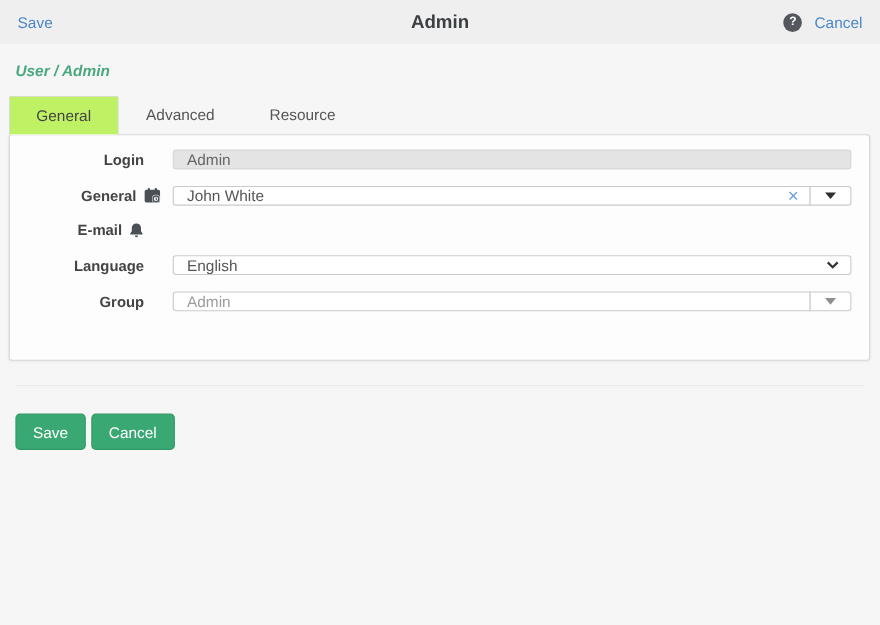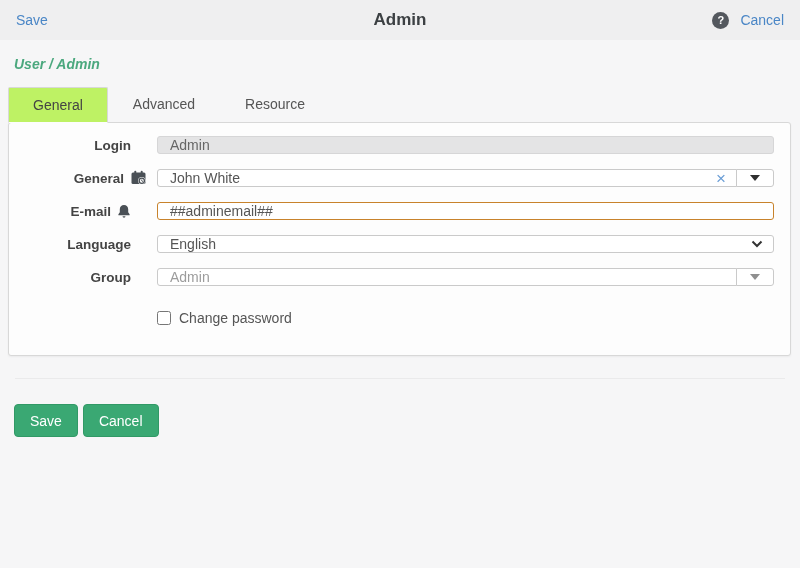--- a/index.html
+++ b/index.html
@@ -162,23 +162,20 @@
   <div class="frow">
     <div class="label-cell">
       <span>E-mail</span>
       <span class="ficon">
         <svg width="14" height="15" viewBox="0 0 16 17">
           <path d="M8 1.2c-2.9 0-4.8 2.1-4.8 4.8v3.4L1.6 11.6v1.2h12.8v-1.2L12.8 9.4V6c0-2.7-1.9-4.8-4.8-4.8z" fill="#4a5056"></path>
           <path d="M6.3 13.8a1.7 1.7 0 0 0 3.4 0z" fill="#4a5056"></path>
         </svg>
       </span>
     </div>
-    <div class="input-cell">
-      <input class="txt warn" type="text" value="##adminemail##" style="">
-    </div>
   </div>
 
   <div class="frow">
     <div class="label-cell">Language</div>
     <div class="input-cell">
       <select class="txt">
         <option>English</option>
       </select>
       <span class="select-chevron">
         <svg width="12" height="8" viewBox="0 0 12 8">
@@ -191,24 +188,20 @@
   <div class="frow">
     <div class="label-cell">Group</div>
     <div class="input-cell">
       <input class="txt grp-input" type="text" placeholder="Admin" style="">
       <button class="addon-btn">
         <span class="caret gray"></span>
       </button>
     </div>
   </div>
 
-  <div class="check-row">
-    <input type="checkbox" style="">
-    <span>Change password</span>
-  </div>
 
 </div>
 
 <div class="divider"></div>
 <div class="actions">
   <button class="btn">Save</button>
   <button class="btn">Cancel</button>
 </div>
 
 </body></html>

